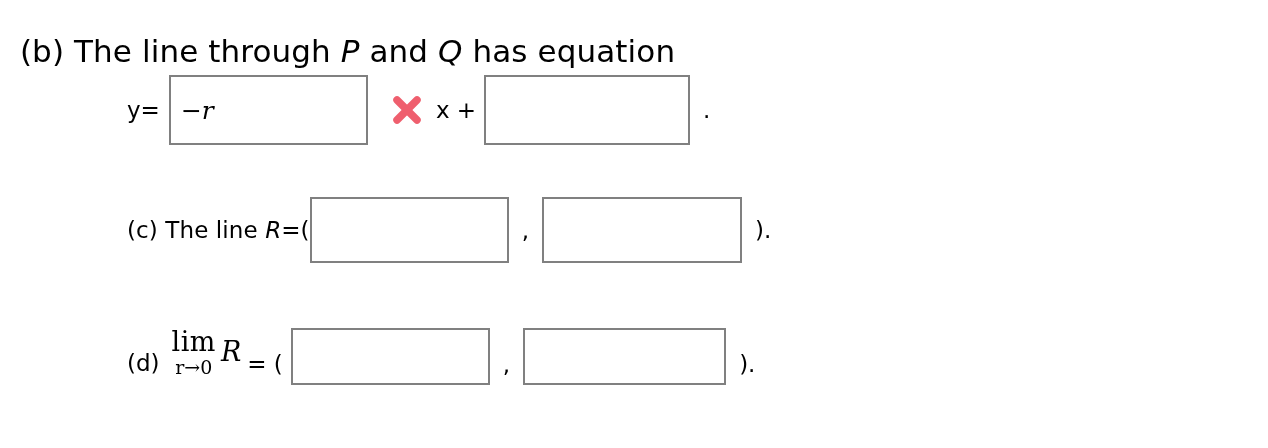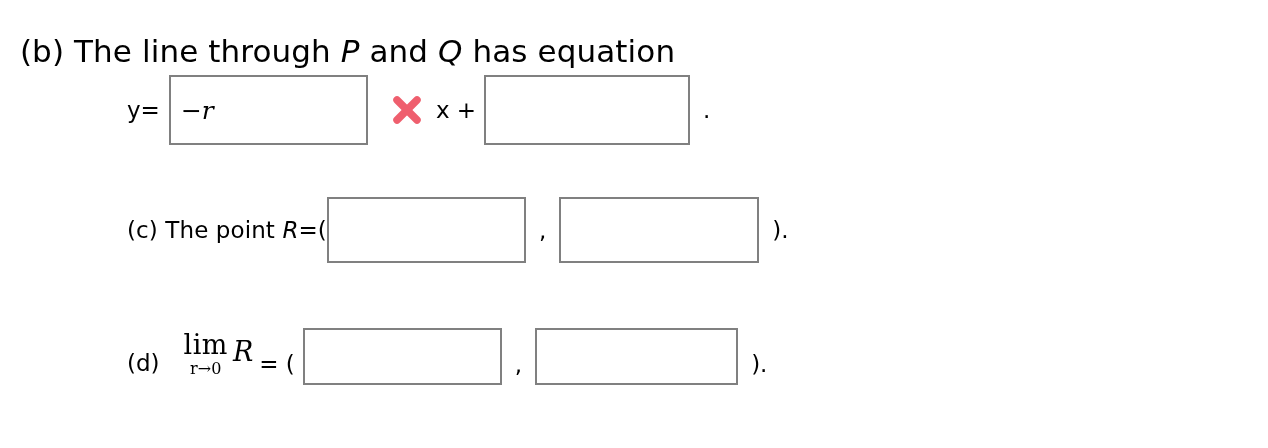--- a/index.html
+++ b/index.html
@@ -131,36 +131,36 @@
     align-items: flex-end;
   }
   #part-d .lead-label {
     padding-bottom: 19px;
   }
 
   .limit-expr {
     display: inline-flex;
     align-items: flex-end;
     font-family: "DejaVu Serif", "Liberation Serif", serif;
-    margin: 0 6px 16px 24px;
+    margin: 0 6px 16px 12px;
     line-height: 1;
   }
   .limit-stack {
     display: inline-flex;
     flex-direction: column;
     align-items: center;
     line-height: 1;
   }
   .limit-op {
     font-size: 27px;
     letter-spacing: 0.5px;
     line-height: 1.05;
   }
   .limit-sub {
-    font-size: 16px;
+    font-size: 19px;
     line-height: 1.1;
     margin-top: 1px;
     white-space: pre;
   }
   .limit-body {
     font-size: 27px;
     font-style: italic;
     margin-left: 5px;
     padding-bottom: 13px;
   }
@@ -212,21 +212,21 @@
 
   <div class="answer-box" id="answer-b-intercept">
     <span class="value"></span>
   </div>
 
   <span class="trailing-punct">.</span>
 </div>
 
 <div class="row" id="part-c">
 
-  <span class="lead-label"><span>(c)</span><span> The point </span><span class="mathvar" style="font-style:italic">R</span><span>=(</span></span>
+  <span class="lead-label"><span>(c)</span><span> The line </span><span class="mathvar" style="font-style:italic">R</span><span>=(</span></span>
 
   <div class="answer-box" id="answer-c-x">
     <span class="value"></span>
   </div>
 
   <span class="comma-sep">,</span>
 
   <div class="answer-box" id="answer-c-y">
     <span class="value"></span>
   </div>

